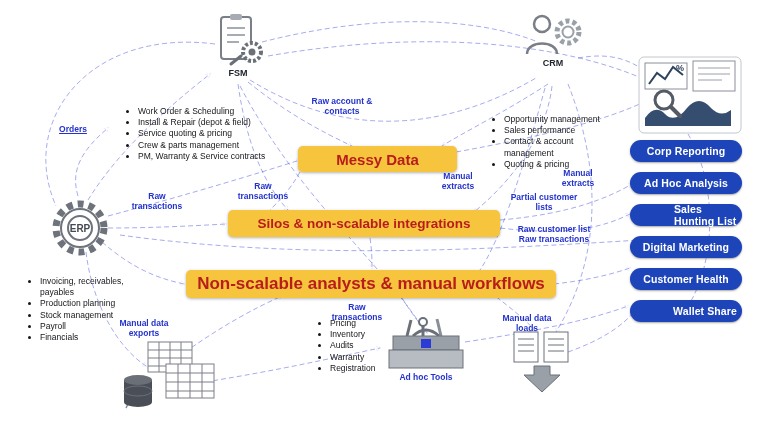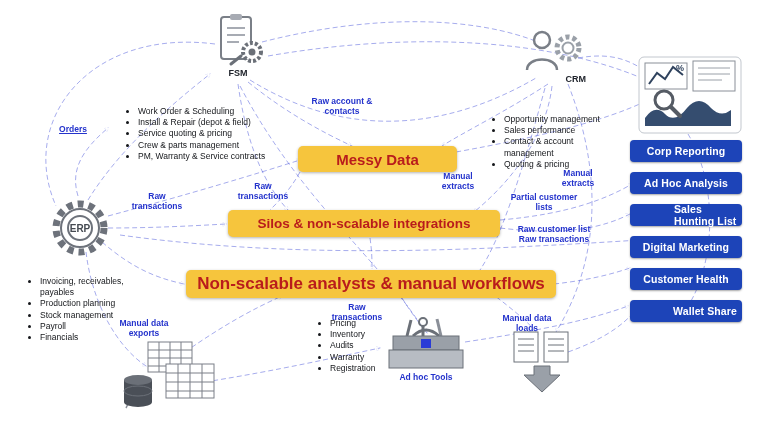--- a/index.html
+++ b/index.html
@@ -8,21 +8,21 @@
   .canvas { position:relative; width:768px; height:431px; background:#fff; overflow:hidden; }
   .lines { position:absolute; left:0; top:0; width:768px; height:432px; }
   .lines path { fill:none; stroke:#3a47d6; stroke-width:1; stroke-dasharray:5 3; opacity:.45; }
   .sys { position:absolute; text-align:center; }
   .syslabel { font-size:9px; font-weight:bold; color:#20242c; margin-top:-4px; }
   .bullets { position:absolute; font-size:8.5px; color:#14161a; line-height:1.32; list-style:disc; }
   .bullets li { margin-left:12px; }
   .flow { position:absolute; color:#2433cc; font-size:8.5px; font-weight:600; text-align:center; line-height:1.2; }
   .banner { position:absolute; background:#f6c53d; border-radius:5px; display:flex; align-items:center; justify-content:center;
             font-weight:bold; color:#b91c1c; box-shadow:0 1px 3px rgba(0,0,0,.3); }
-  .btn { position:absolute; left:630px; width:112px; height:22px; background:#1d44b8; border-radius:4px; color:#fff;
+  .btn { position:absolute; left:630px; width:112px; height:22px; background:#1d44b8; border-radius:11px; color:#fff;
          font-size:10.5px; font-weight:bold; display:flex; align-items:center; justify-content:center;
          box-shadow:0 1px 2px rgba(0,0,0,.35); letter-spacing:.1px; }
   .icon { position:absolute; }
 </style>
 </head>
 <body>
 
 <div class="canvas">
 
   <svg class="lines" viewBox="0 0 768 432">
@@ -79,21 +79,21 @@
     <div class="syslabel">FSM</div>
   </div>
   <ul class="bullets" style="left:126px; top:106px; width:158px;">
     <li>Work Order &amp; Scheduling</li>
     <li>Install &amp; Repair (depot &amp; field)</li>
     <li>Service quoting &amp; pricing</li>
     <li>Crew &amp; parts management</li>
     <li>PM, Warranty &amp; Service contracts</li>
   </ul>
 
-  <div class="sys" style="left:520px; top:28px; width:66px;text-align:right;">
+  <div class="sys" style="left:520px; top:12px; width:66px;">
     <svg width="66" height="46" viewBox="0 0 66 46">
       <circle cx="22" cy="12" r="8" fill="none" stroke="#7a7f87" stroke-width="2.5"></circle>
       <path d="M7 42 C 7 28, 37 28, 37 42" fill="none" stroke="#7a7f87" stroke-width="2.5"></path>
       <circle cx="48" cy="20" r="11" fill="none" stroke="#9aa0a8" stroke-width="5" stroke-dasharray="4 3"></circle>
       <circle cx="48" cy="20" r="5.5" fill="#fff" stroke="#9aa0a8" stroke-width="2"></circle>
     </svg>
     <div class="syslabel">CRM</div>
   </div>
   <ul class="bullets" style="left:492px; top:114px; width:126px;">
     <li>Opportunity management</li>

